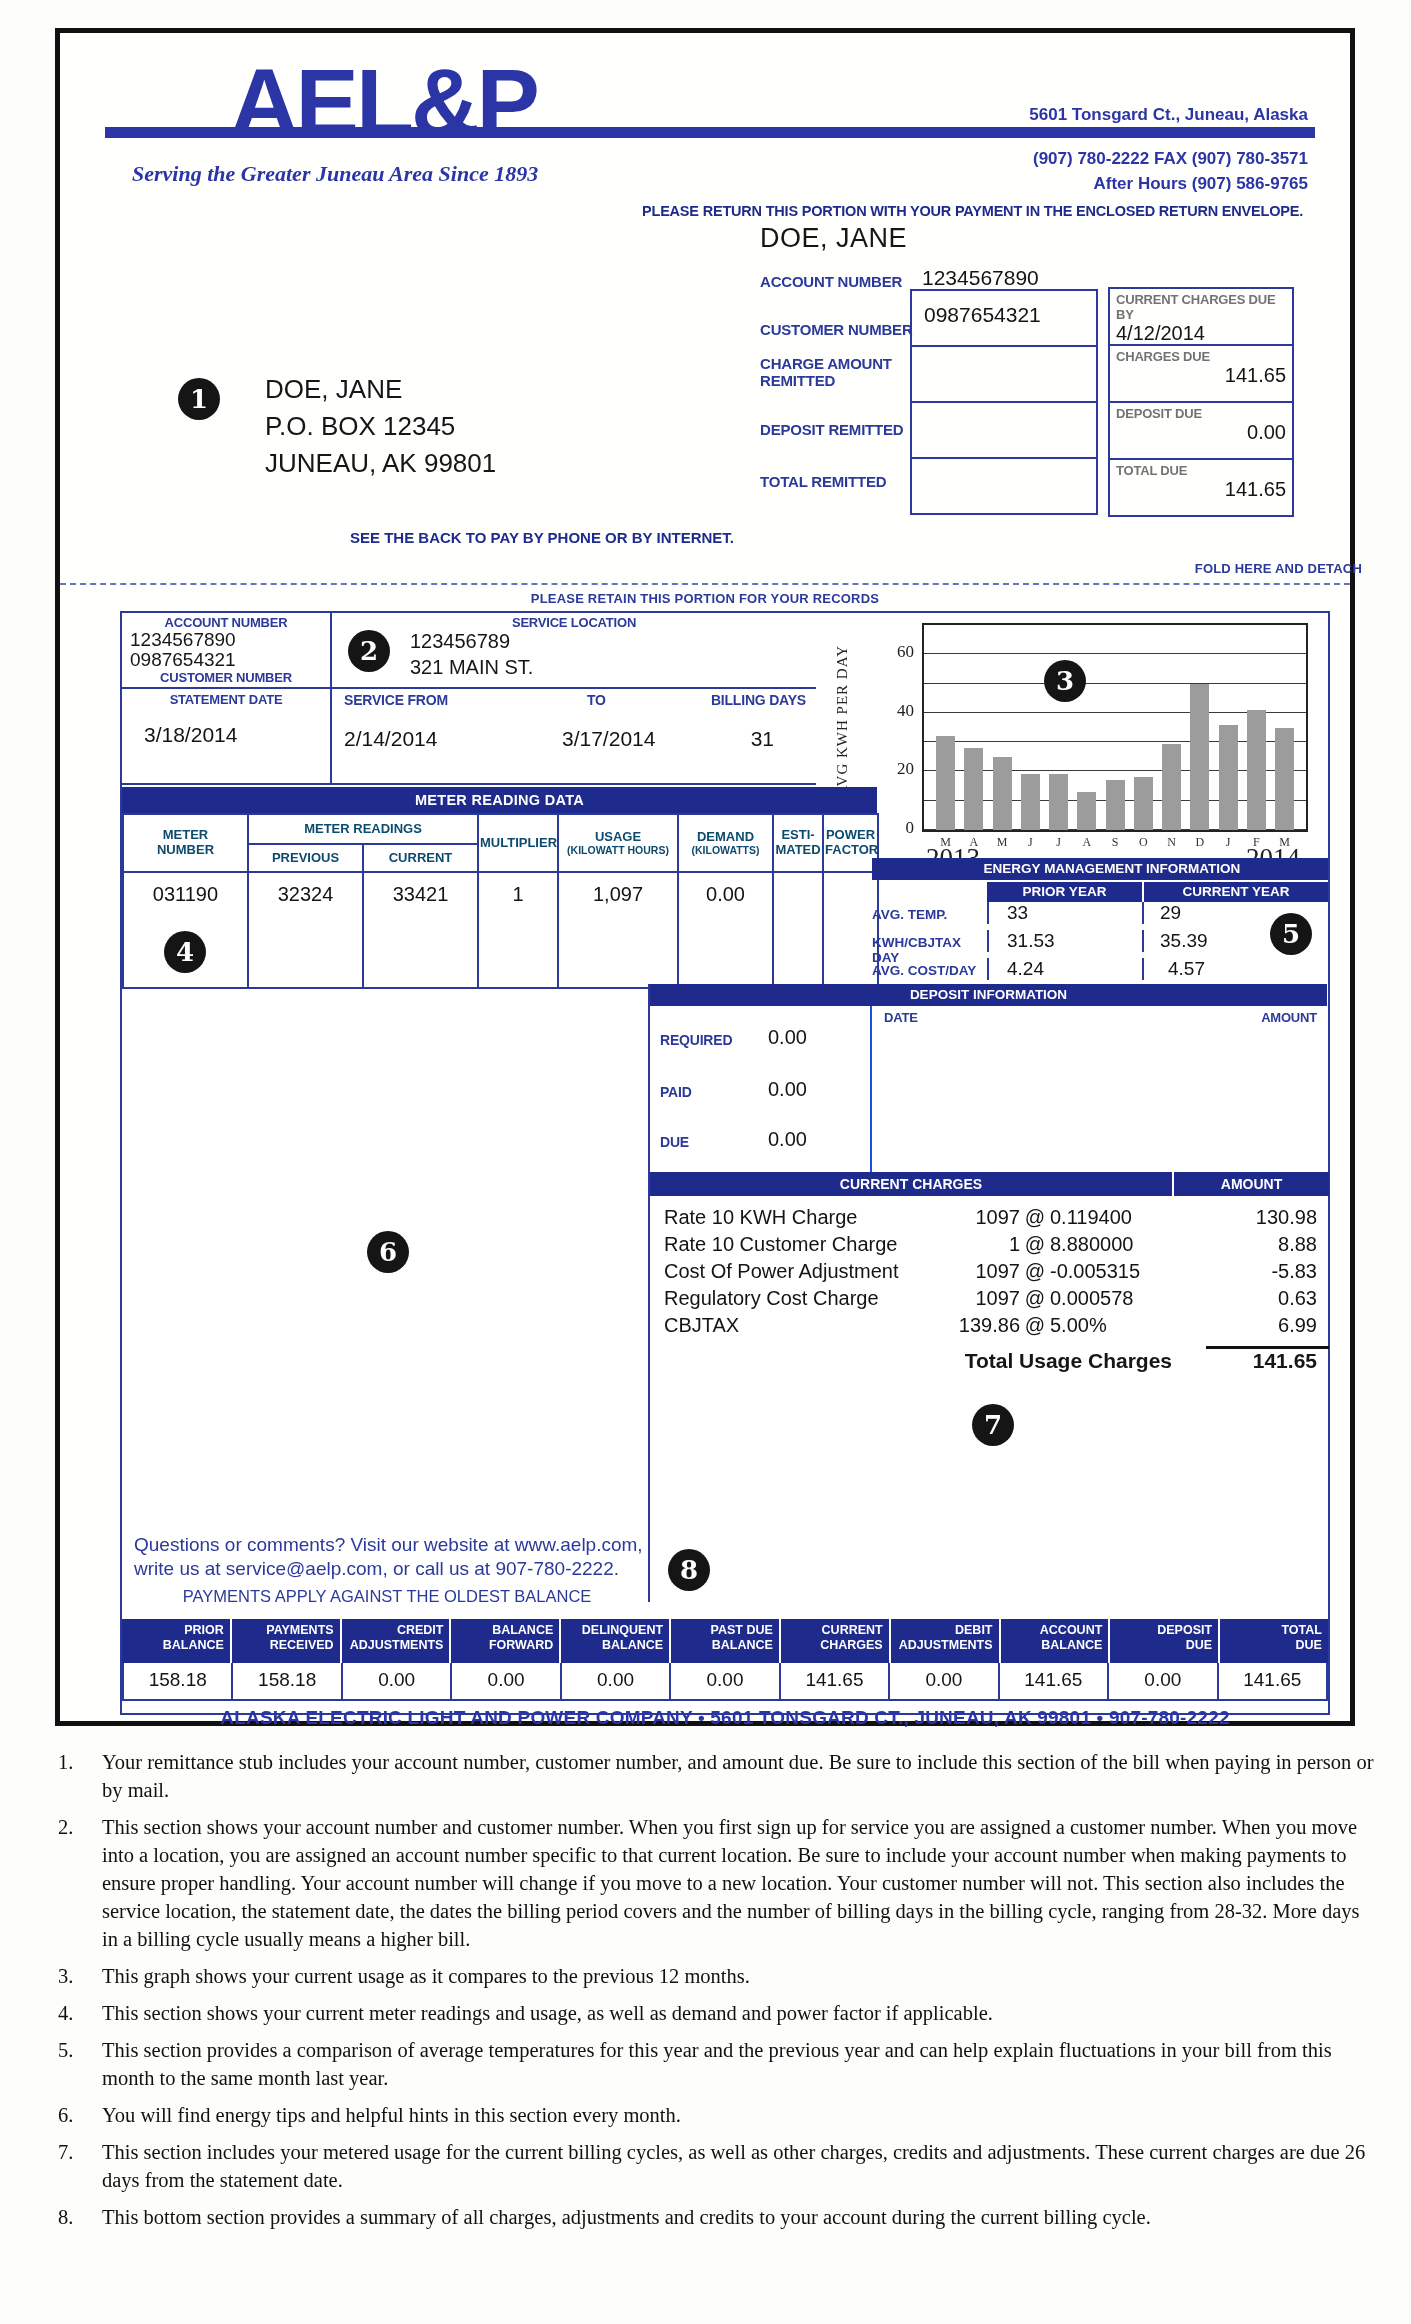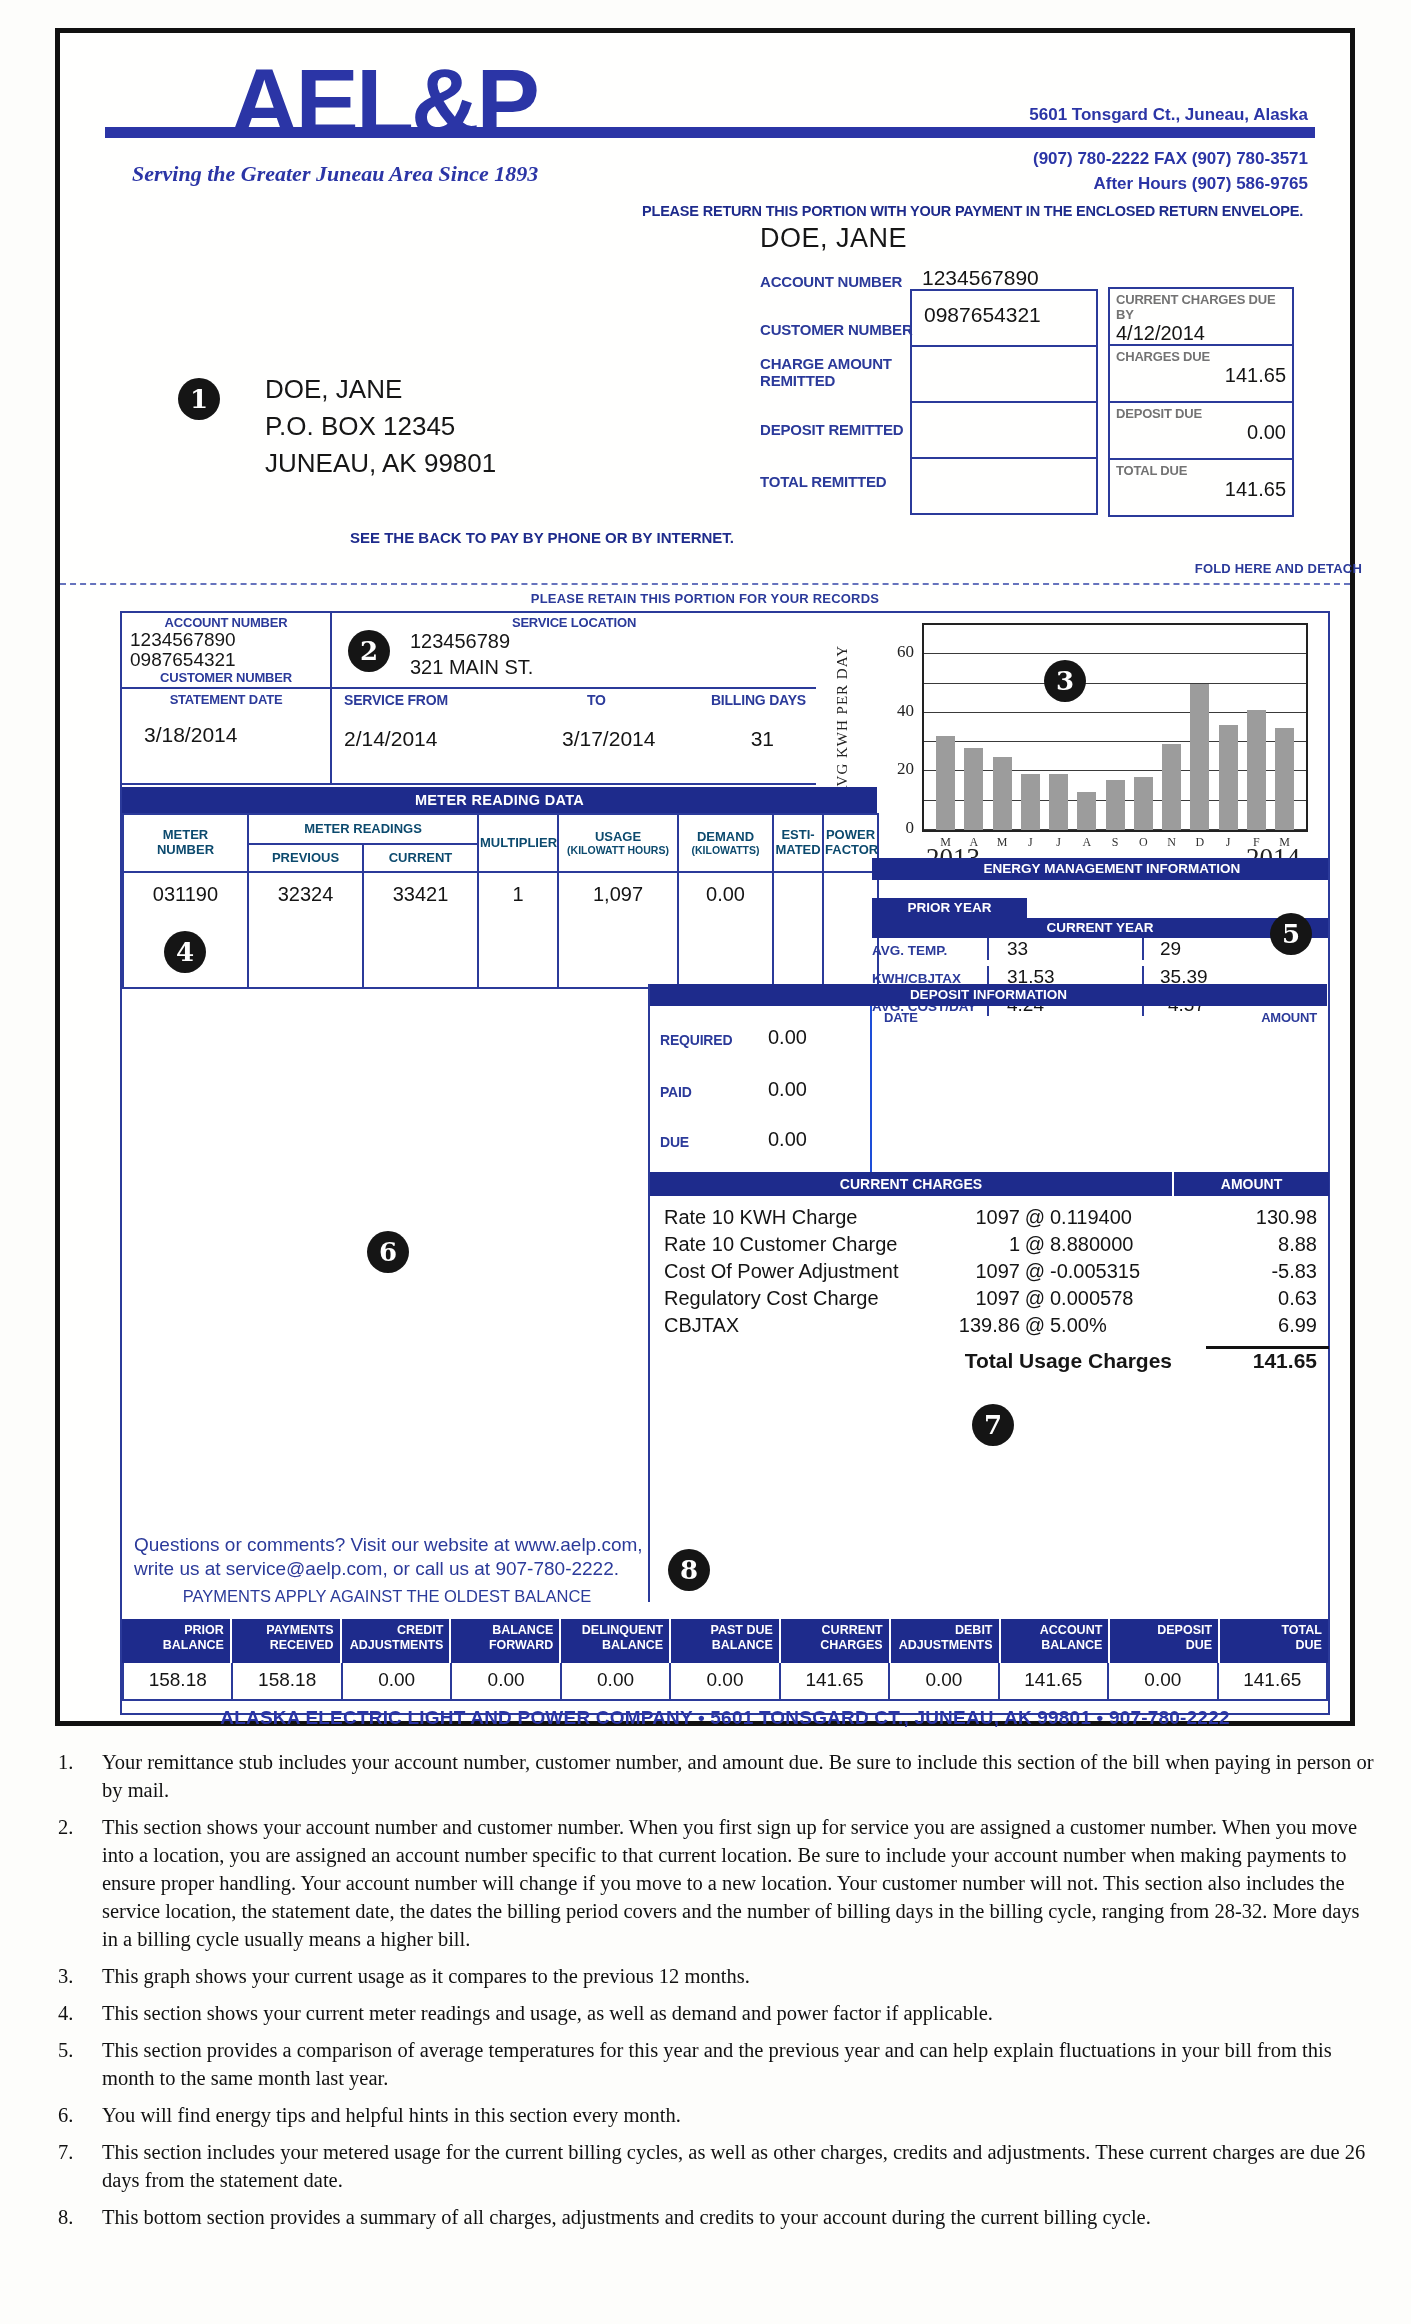--- a/index.html
+++ b/index.html
@@ -235,21 +235,21 @@
           <td>1,097</td>
           <td>0.00</td>
           <td></td>
           <td></td>
         </tr>
       </tbody>
         </table>
 
       <div class="abs" style="left:750px;top:245px;width:456px;">
         <div class="navybar" style="height:22px;font-size:13.5px;line-height:22px;padding-left:24px;">ENERGY MANAGEMENT INFORMATION</div>
-        <div style="display:flex;margin-top:18px;flex-direction:column;">
+        <div style="display:flex;margin-top:2px;">
           <div style="width:115px;"></div>
           <div class="navybar" style="width:155px;height:20px;font-size:13.5px;line-height:20px;margin-right:2px;">PRIOR YEAR</div>
           <div class="navybar" style="flex:1;height:20px;font-size:13.5px;line-height:20px;">CURRENT YEAR</div>
         </div>
         <div id="energy-rows">
             <div style="display: flex; align-items: baseline; height: 28px;">
               <div class="en-lbl" style="width: 115px;">AVG. TEMP.</div>
               <div class="en-val" style="width: 155px; padding-left: 18px; border-left: 2px solid rgb(43, 58, 154); box-sizing: border-box;">33</div>
               <div class="en-val" style="flex: 1 1 0%; padding-left: 16px; border-left: 2px solid rgb(43, 58, 154); box-sizing: border-box;">29</div>
             </div>

